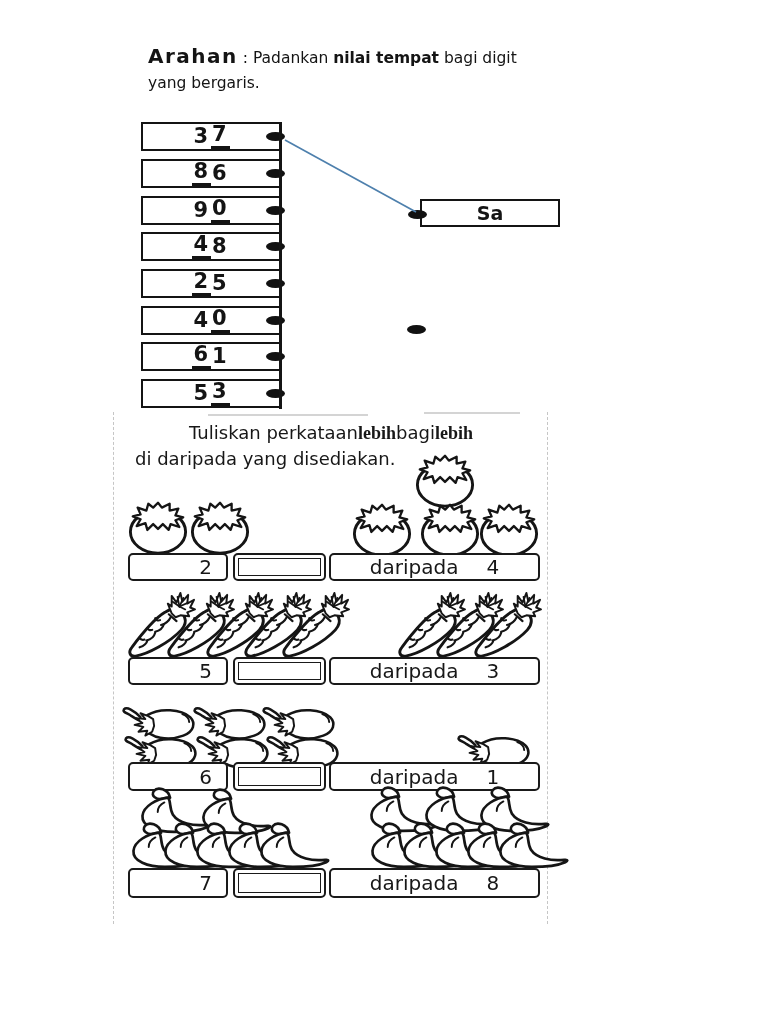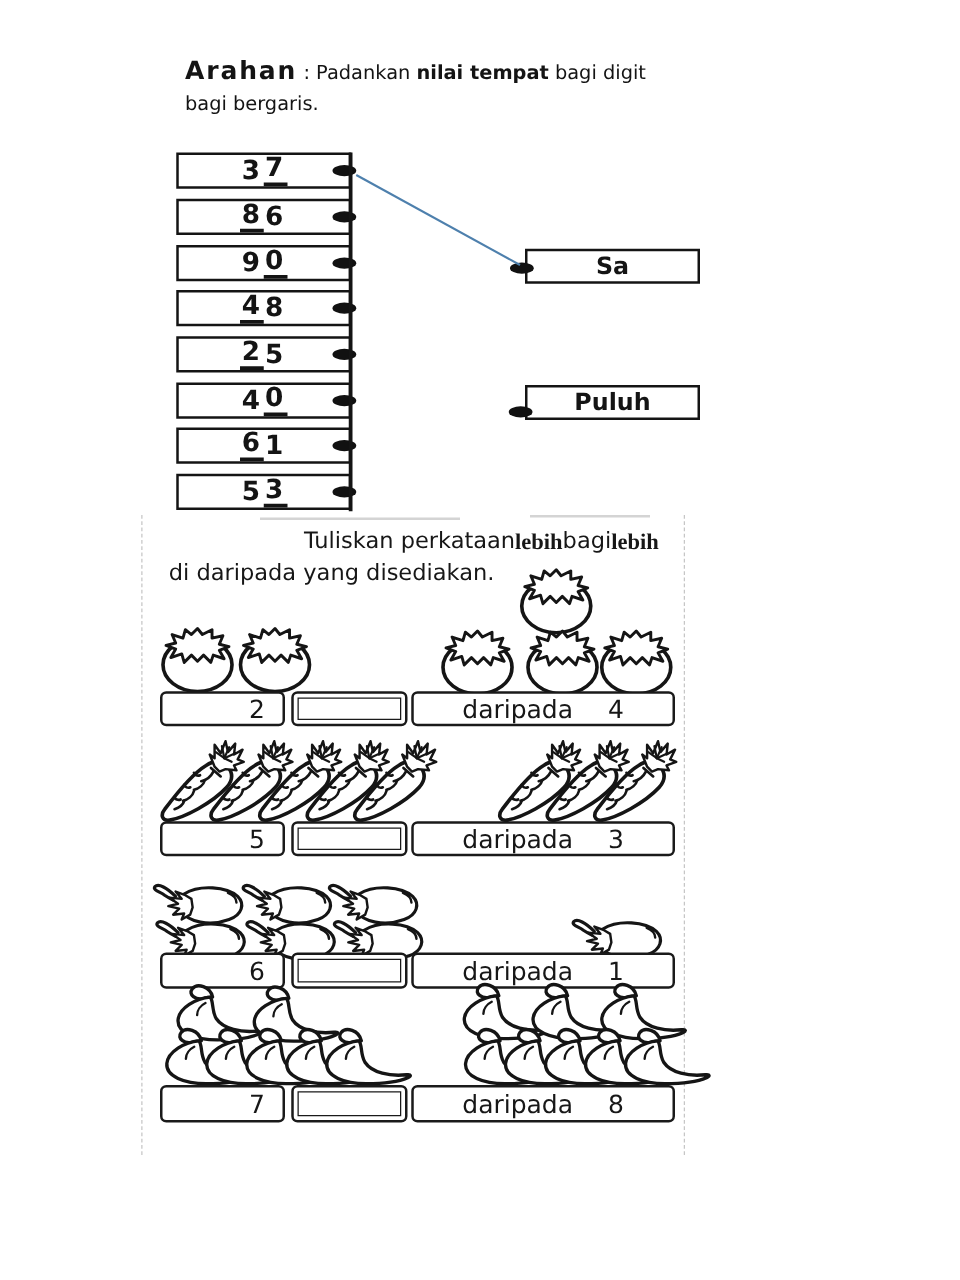--- a/index.html
+++ b/index.html
@@ -34,21 +34,21 @@
     font-family: "DejaVu Sans", sans-serif; font-weight: bold; font-size: 19px;
   }
   #connector-svg { position: absolute; left: 0; top: 0; pointer-events: none; }
   
   .scan-edge { position: absolute; top: 412px; height: 512px; width: 0; border-left: 1.5px dashed #c6c6c6; }
   .scan-artifact { position: absolute; height: 1.5px; background: #d4d4d4; }
   #instruction {
     position: absolute; left: 135px; top: 420px; width: 392px;
     font-family: "DejaVu Sans", sans-serif; font-size: 18px; line-height: 26px; color: #171717;
   }
-  #instruction .line1 { display: flex; justify-content: flex-end; }
+  #instruction .line1 { display: flex; justify-content: center; }
   #instruction b { font-weight: bold; font-family: Liberation Serif, serif; }
   .bar-cell {
     position: absolute; border: 2.5px solid #1a1a1a; border-radius: 5px; background: #fff;
     font-family: "DejaVu Sans", sans-serif; font-size: 20px; color: #171717;
   }
   .num-cell { display: flex; align-items: center; justify-content: flex-end; padding-right: 14px; }
   .right-cell { display: flex; align-items: center; justify-content: center; gap: 28px; }
   .ans-inner { position: absolute; left: 3px; right: 3px; top: 3px; bottom: 3px; border: 1.5px solid #1a1a1a; background: #fff; }
   .veg { position: absolute; overflow: visible; }
   .veg * { vector-effect: none; }
@@ -95,21 +95,21 @@
       <g id="sym-chilli">
         <path d="M40 13 C38 4 27 1 23 6 C19 11 26 16 33 14 C36 13 38 13 40 13 Z" fill="#fff" stroke="#151515" stroke-width="2.8" stroke-linejoin="round"></path>
         <path d="M38 13 C26 14 12 22 11 32 C10 43 26 49 44 49 C58 49 70 48 79 44 C82 42.5 82 41 78 41.5 C64 43 49 40 43 31 C39 24 41 17 38 13 Z" fill="#fff" stroke="#151515" stroke-width="2.8" stroke-linejoin="round"></path>
         <path d="M34 18 C30 20 27 24 27 28" fill="none" stroke="#151515" stroke-width="2" stroke-linecap="round"></path>
       </g>
     </defs>
   </svg>
 
   <div id="heading">
     <span class="h-title"></span><span class="h-title">Arahan</span><span> : </span><span>Padankan </span><b>nilai tempat</b><span> bagi digit</span><br>
-    <span>bagi bergaris.</span>
+    <span>yang bergaris.</span>
   </div>
 
   <div id="match-col">
       <div class="num-box" style="top: 122px;">
         <span class="digit">3</span>
         <span class="digit u">7</span>
       </div>
       <div class="dot" style="left: 266px; top: 132px;"></div>
       <div class="num-box" style="top: 159px;">
         <span class="digit u">8</span>
@@ -146,23 +146,20 @@
         <span class="digit u">3</span>
       </div>
       <div class="dot" style="left: 266px; top: 389px;"></div>
     </div>
   <div id="vline"></div>
 
   <div class="match-target" style="top:199px;justify-content:center;">
     <span>Sa</span>
   </div>
   <div class="dot" style="left:408px; top:209.5px;"></div>
-  <div class="match-target" style="top:308px;">
-    <span>Puluh</span>
-  </div>
   <div class="dot" style="left:407px; top:325px;"></div>
 
   <svg id="connector-svg" width="768" height="1024">
     <line id="connector-line" x1="285" y1="140" x2="416" y2="212" stroke-width="1.7" stroke="#4e80ad"></line>
   </svg>
 
   <div class="scan-edge" style="left:113px;"></div>
   <div class="scan-edge" style="left:547px;"></div>
   <div class="scan-artifact" style="left:208px; top:414px; width:160px;"></div>
   <div class="scan-artifact" style="left:424px; top:412px; width:96px;"></div>

